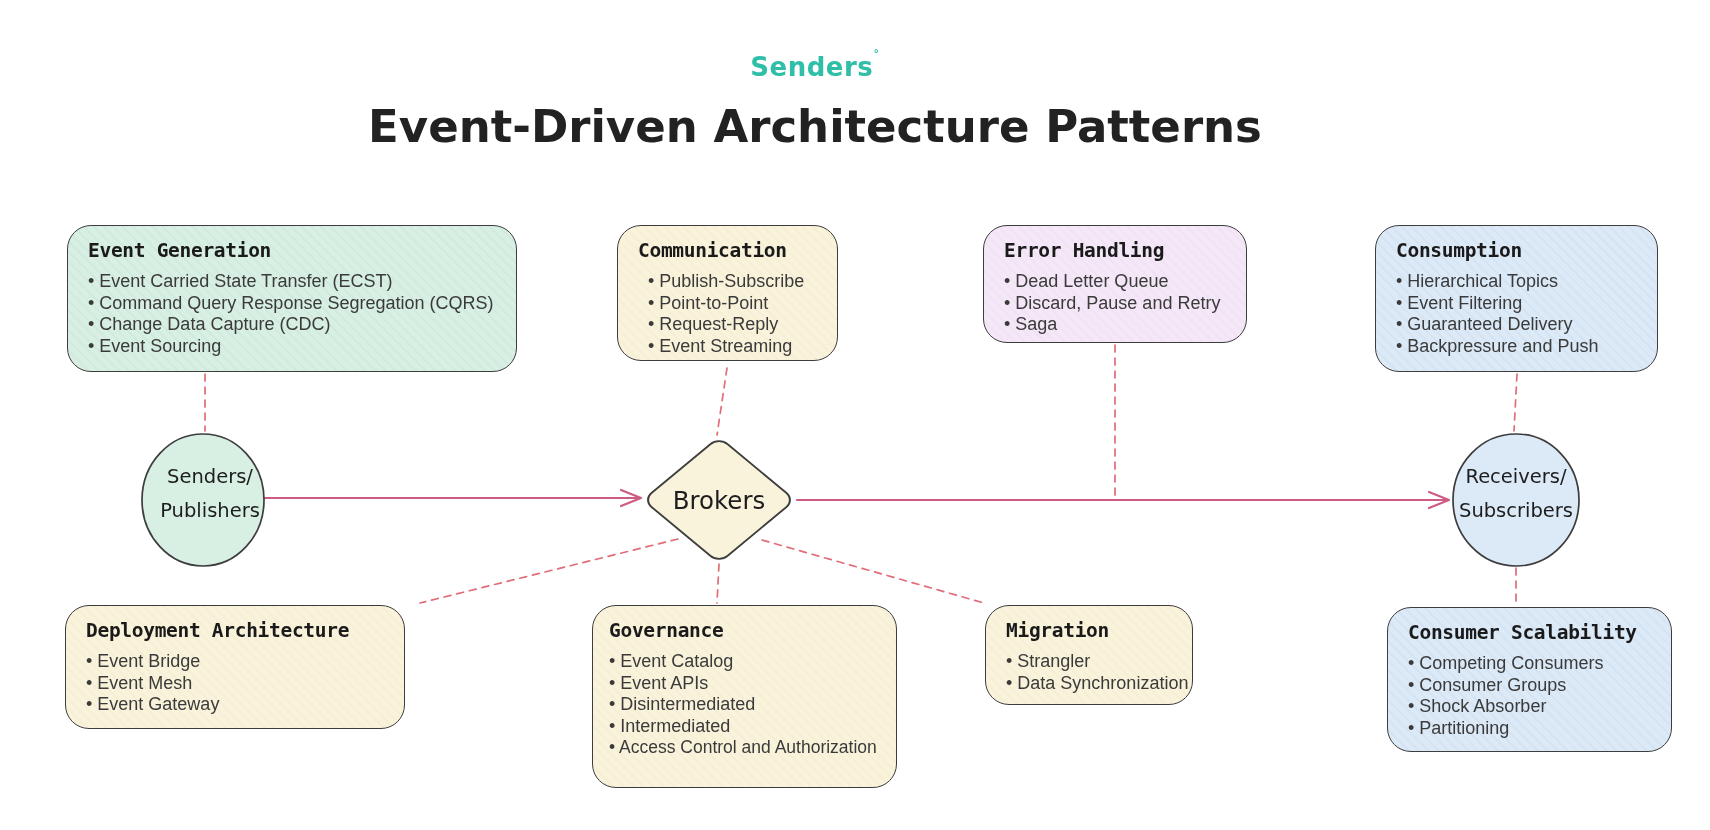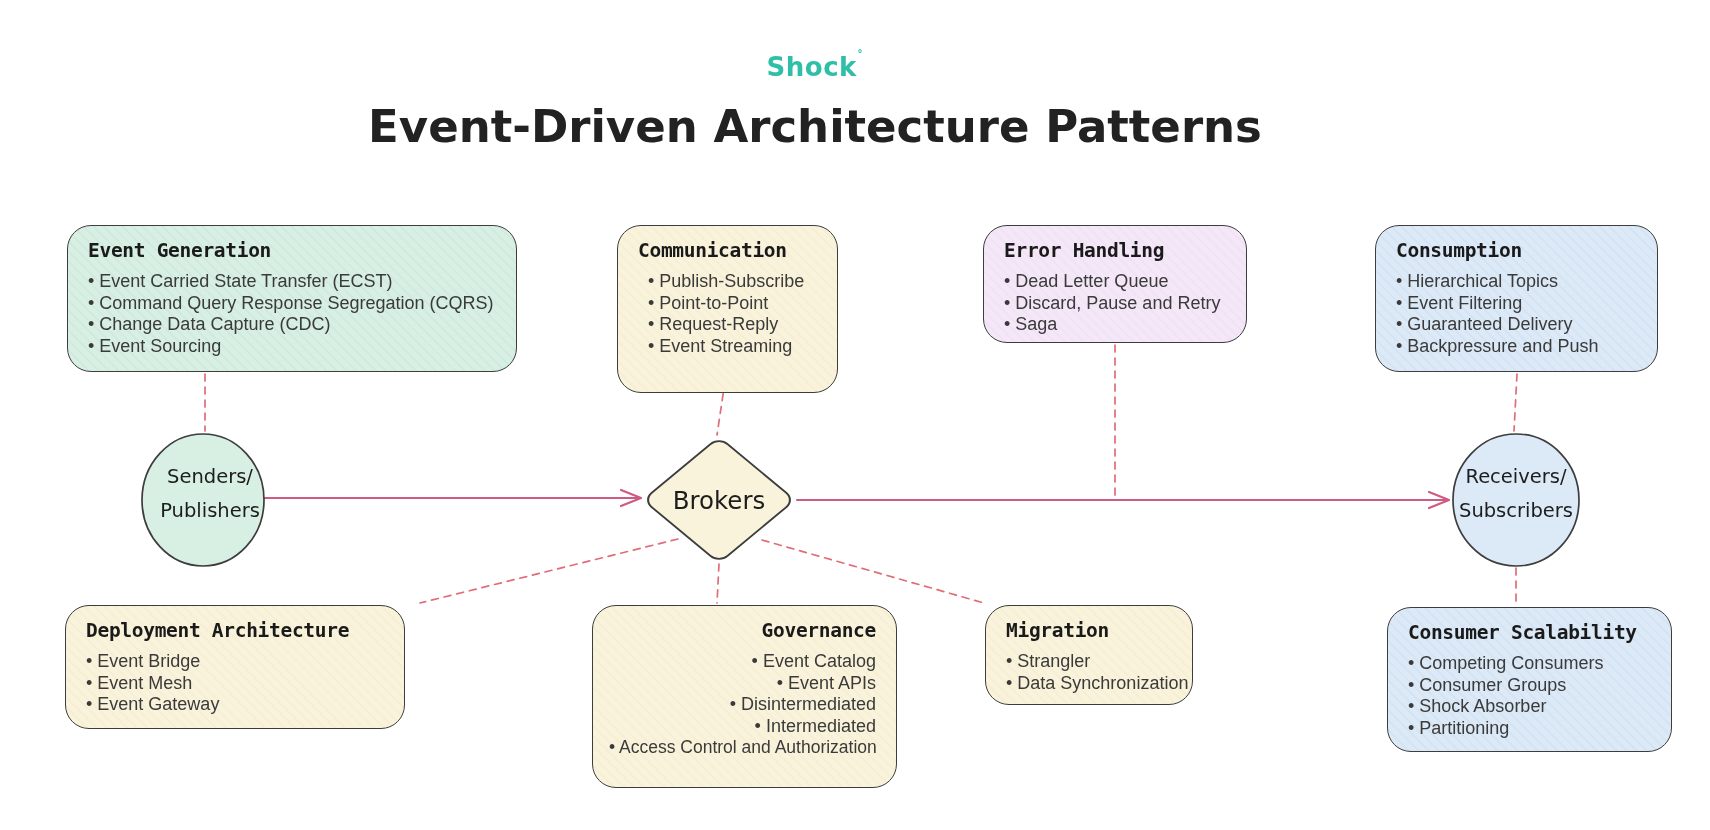--- a/index.html
+++ b/index.html
@@ -93,35 +93,35 @@
     <path class="edge-solid" d="M 621 490 L 641 498 L 621 506"></path>
     <path class="edge-solid" d="M 797 500 L 1448 500"></path>
     <path class="edge-solid" d="M 1429 492 L 1449 500 L 1429 508"></path>
 
     <ellipse class="shape mint-fill" cx="203" cy="500" rx="61" ry="66"></ellipse>
     <rect class="shape cream-fill" x="-44.5" y="-44.5" width="89" height="89" rx="10" transform="translate(719,500) scale(1.206 1) rotate(45)"></rect>
     <ellipse class="shape blue-fill" cx="1516" cy="500" rx="63" ry="66"></ellipse>
   </svg>
 
   <div class="header">
-    <div class="logo"><span>Shock</span><span class="logo-mark">˚</span></div>
+    <div class="logo"><span>Senders</span><span class="logo-mark">˚</span></div>
     <div class="page-title">Event-Driven Architecture Patterns</div>
   </div>
 
   <section class="card mint" style="left:67px;top:225px;width:450px;height:147px;">
     <h2 class="card-title">Event Generation</h2>
     <ul class="card-list">
       <li>Event Carried State Transfer (ECST)</li>
       <li>Command Query Response Segregation (CQRS)</li>
       <li>Change Data Capture (CDC)</li>
       <li>Event Sourcing</li>
     </ul>
   </section>
 
-  <section class="card cream" style="left:617px;top:225px;width:221px;height:168px;">
+  <section class="card cream" style="left:617px;top:225px;width:221px;height:136px;">
     <h2 class="card-title">Communication</h2>
     <ul class="card-list" style="padding-left:10px;">
       <li>Publish-Subscribe</li>
       <li>Point-to-Point</li>
       <li>Request-Reply</li>
       <li>Event Streaming</li>
     </ul>
   </section>
 
   <section class="card lavender" style="left:983px;top:225px;width:264px;height:118px;">
@@ -145,21 +145,21 @@
 
   <section class="card cream" style="left:65px;top:605px;width:340px;height:124px;">
     <h2 class="card-title">Deployment Architecture</h2>
     <ul class="card-list">
       <li>Event Bridge</li>
       <li>Event Mesh</li>
       <li>Event Gateway</li>
     </ul>
   </section>
 
-  <section class="card cream" style="left:592px;top:605px;width:305px;height:183px;padding-left:16px;text-align:right;">
+  <section class="card cream" style="left:592px;top:605px;width:305px;height:183px;padding-left:16px;">
     <h2 class="card-title">Governance</h2>
     <ul class="card-list" style="font-size:17.5px;">
       <li>Event Catalog</li>
       <li>Event APIs</li>
       <li>Disintermediated</li>
       <li>Intermediated</li>
       <li style="font-size:17.5px;">Access Control and Authorization</li>
     </ul>
   </section>
 

